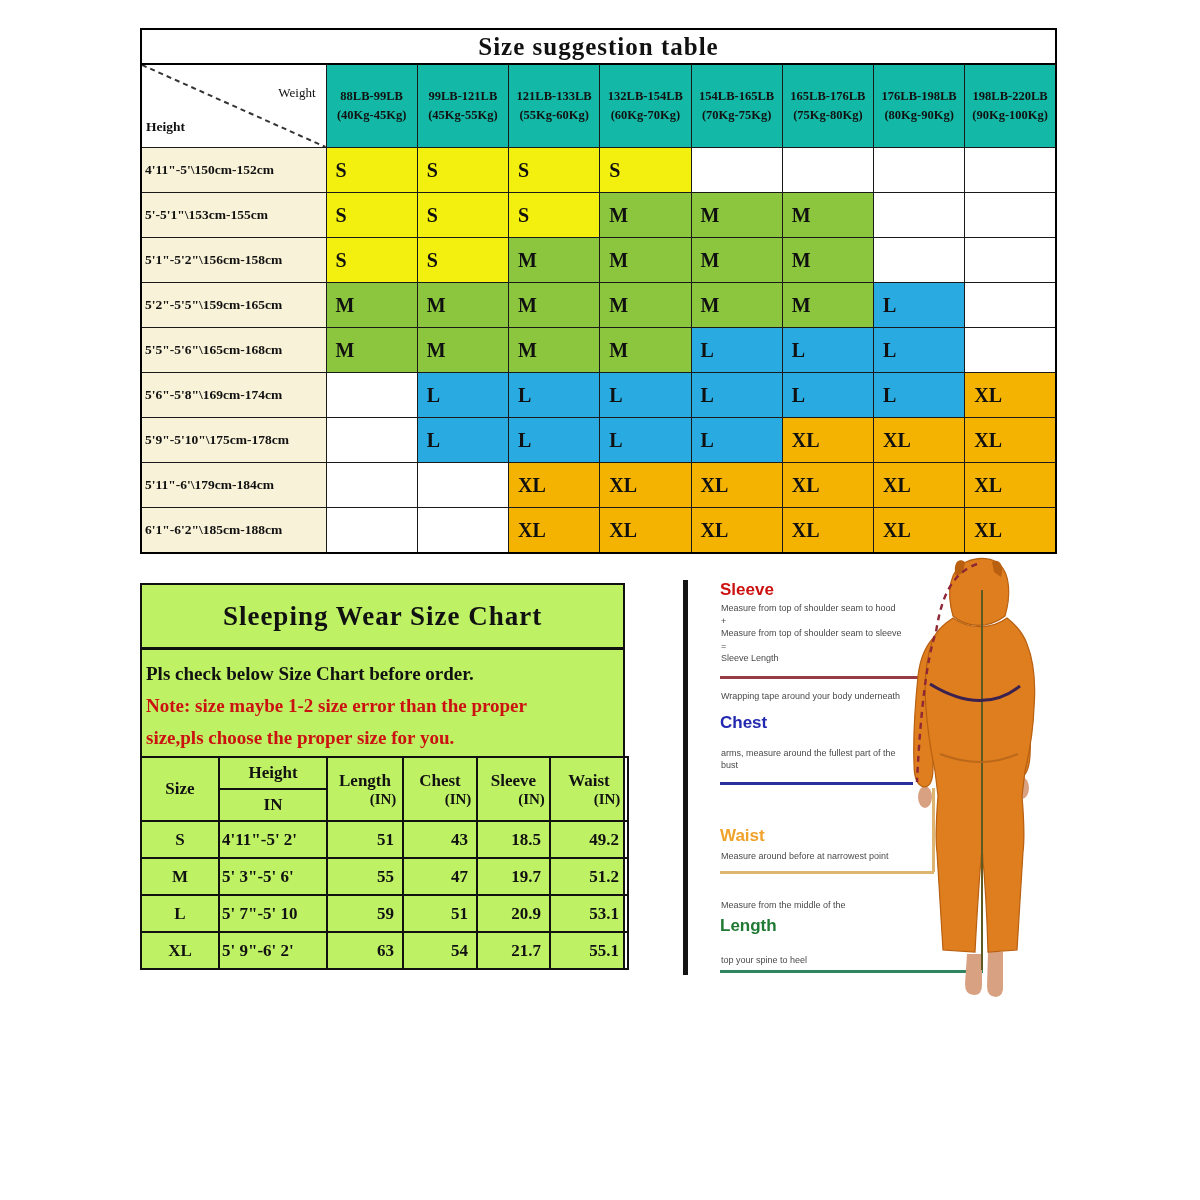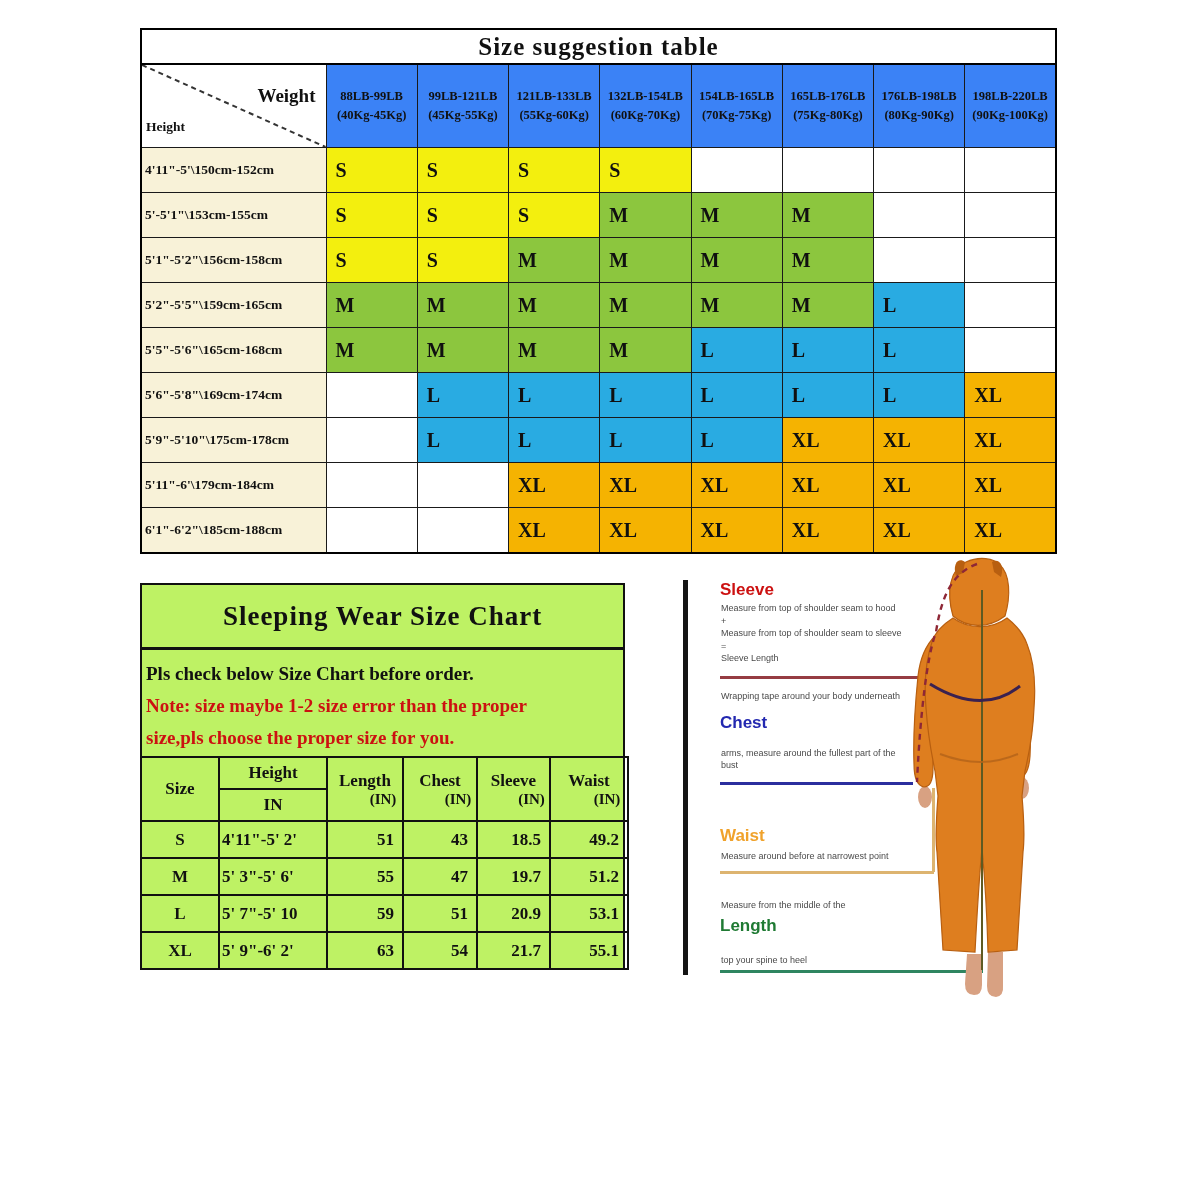--- a/index.html
+++ b/index.html
@@ -8,23 +8,23 @@
 
   
   #top-table{position:absolute;left:140px;top:28px;}
   #top-table table{width:917px;border:2px solid #000;border-collapse:collapse;table-layout:fixed;}
   #top-table th,#top-table td{border:1px solid #1a1a1a;overflow:hidden;}
   .tt-title{height:31px;font-size:25px;font-weight:bold;text-align:center;background:#fff;
             border-bottom:2px solid #000 !important;letter-spacing:1px;margin-top:40px;}
   #tt-head-row th{height:80px;vertical-align:middle;text-align:center;}
   .tt-corner{position:relative;background:#fff;}
   .tt-corner svg{position:absolute;left:0;top:0;width:100%;height:100%;}
-  .lbl-weight{position:absolute;right:10px;top:20px;font-size:19px;font-weight:bold;}
+  .lbl-weight{position:absolute;right:10px;top:20px;font-size:13px;font-weight:normal;}
   .lbl-height{position:absolute;left:4px;bottom:12px;font-size:13.5px;font-weight:bold;}
-  .wcol{background:#3b82f6;font-size:12.5px;font-weight:bold;line-height:1.55;}
+  .wcol{background:#14b8a6;font-size:12.5px;font-weight:bold;line-height:1.55;}
   .rowlabel{background:#f8f2d8;font-size:13.5px;text-align:left;padding-left:3px;
             font-weight:bold;height:42px;white-space:nowrap;}
   .szcell{font-size:20px;font-weight:bold;text-align:left;padding-left:9px;color:#101010;background:#fff;}
 
   
   #left-box{position:absolute;left:140px;top:583px;width:485px;height:387px;
             border:2px solid #111;box-sizing:border-box;background:#bef264;}
   .lb-title{height:62px;border-bottom:3px solid #111;display:flex;align-items:center;
             justify-content:center;font-size:27px;font-weight:bold;letter-spacing:1px;}
   .lb-text{padding:10px 4px 0 4px;font-size:19px;font-weight:bold;line-height:27px;}

